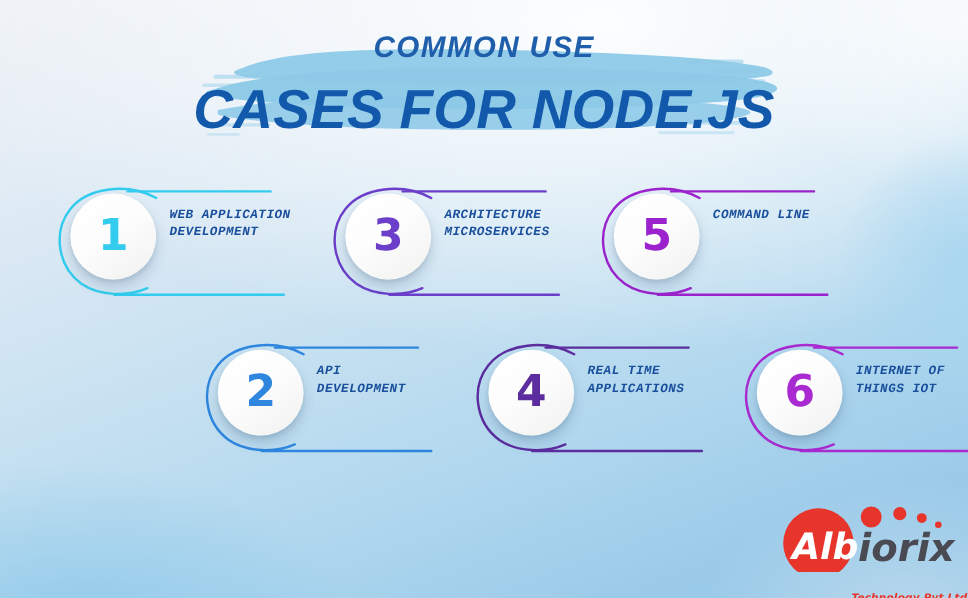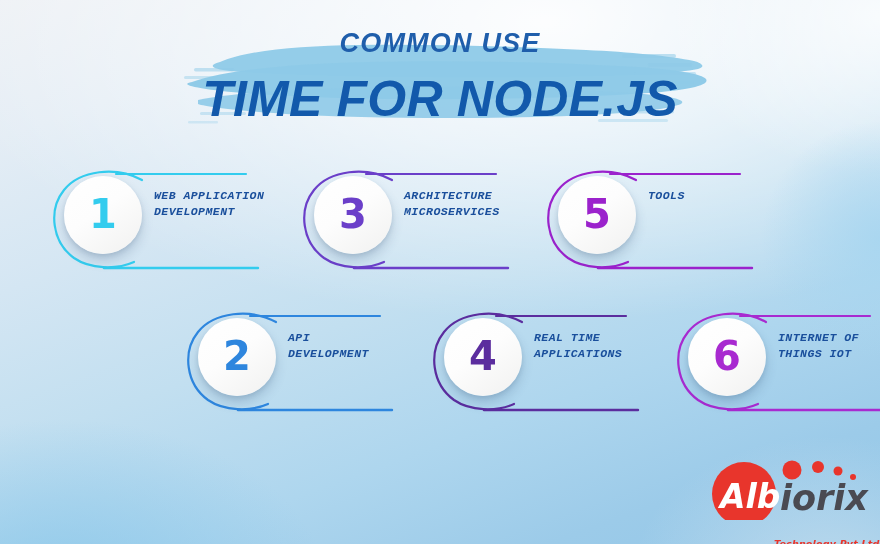--- a/index.html
+++ b/index.html
@@ -101,21 +101,21 @@
         <rect x="420" y="93" width="70" height="3" rx="1.5" opacity="0.35"></rect>
 
         <rect x="16" y="42" width="40" height="3.5" rx="1.8" opacity="0.5"></rect>
         <rect x="6" y="50" width="34" height="3" rx="1.5" opacity="0.42"></rect>
         <rect x="22" y="86" width="46" height="3" rx="1.5" opacity="0.4"></rect>
         <rect x="10" y="95" width="30" height="2.5" rx="1.2" opacity="0.3"></rect>
       </g>
     </svg>
 
     <div class="title-line" id="title-small">COMMON USE</div>
-    <div class="title-line" id="title-large">TIME FOR NODE.JS</div>
+    <div class="title-line" id="title-large">CASES FOR NODE.JS</div>
   </div>
 
   <div class="card" style="left:46px;top:168px;">
       <svg class="accent" viewBox="0 0 250 108">
         <path d="M96,12 C70,-2 34,2 18,22 C2,42 6,74 28,90 C44,101 70,102 88,94" fill="none" stroke="#33CCEE" stroke-width="2.2" stroke-linecap="round"></path>
         <line x1="70" y1="6" x2="200" y2="6" stroke="#33CCEE" stroke-width="2.2" stroke-linecap="round"></line>
         <line x1="58" y1="100" x2="212" y2="100" stroke="#33CCEE" stroke-width="2.4" stroke-linecap="round"></line>
       </svg>
       <div class="circle">
         <span class="num" style="color: rgb(51, 204, 238);">1</span>
@@ -142,21 +142,21 @@
   <div class="card" style="left:540px;top:168px;">
       <svg class="accent" viewBox="0 0 250 108">
         <path d="M96,12 C70,-2 34,2 18,22 C2,42 6,74 28,90 C44,101 70,102 88,94" fill="none" stroke="#9B22CC" stroke-width="2.2" stroke-linecap="round"></path>
         <line x1="70" y1="6" x2="200" y2="6" stroke="#9B22CC" stroke-width="2.2" stroke-linecap="round"></line>
         <line x1="58" y1="100" x2="212" y2="100" stroke="#9B22CC" stroke-width="2.4" stroke-linecap="round"></line>
       </svg>
       <div class="circle">
         <span class="num" style="color: rgb(155, 34, 204);">5</span>
       </div>
       <div class="label">
-        <div>TOOLS</div>
+        <div>COMMAND LINE</div>
       </div>
     </div>
 
   <div class="card" style="left:180px;top:310px;">
       <svg class="accent" viewBox="0 0 250 108">
         <path d="M96,12 C70,-2 34,2 18,22 C2,42 6,74 28,90 C44,101 70,102 88,94" fill="none" stroke="#2E86DE" stroke-width="2.2" stroke-linecap="round"></path>
         <line x1="70" y1="6" x2="200" y2="6" stroke="#2E86DE" stroke-width="2.2" stroke-linecap="round"></line>
         <line x1="58" y1="100" x2="212" y2="100" stroke="#2E86DE" stroke-width="2.4" stroke-linecap="round"></line>
       </svg>
       <div class="circle">

